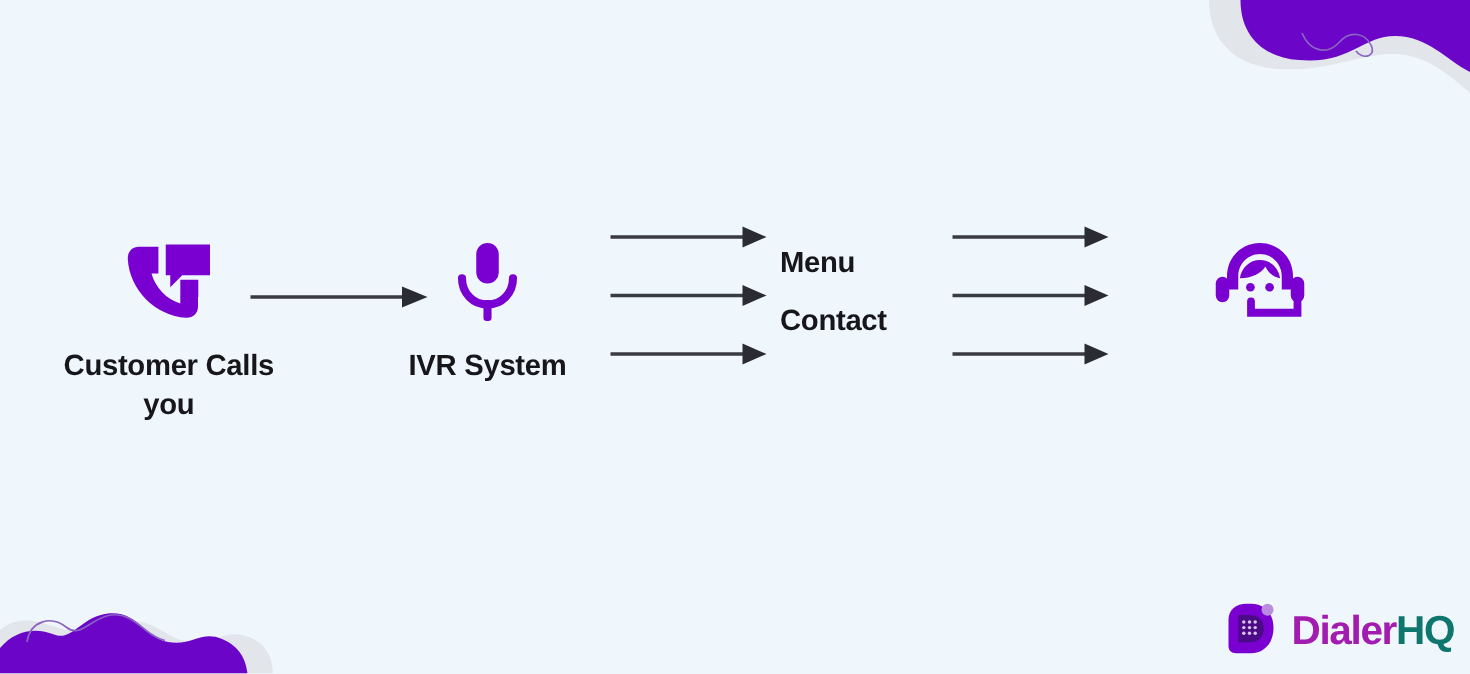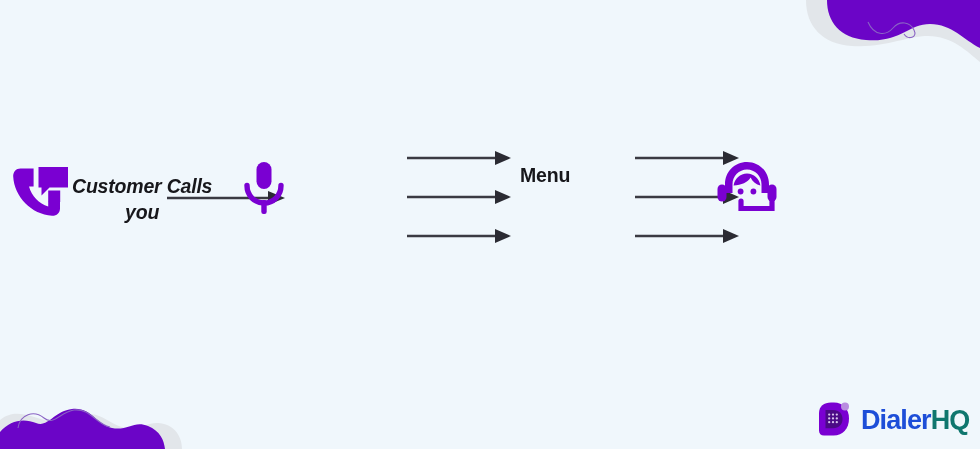--- a/index.html
+++ b/index.html
@@ -9,21 +9,21 @@
     font-family:"Liberation Sans", sans-serif;
     overflow:hidden;
     position:relative;
   }
   .canvas{position:absolute;inset:0;width:980px;height:449px;}
 
   
   .blob-layer{position:absolute;inset:0;pointer-events:none;}
 
   
-  .node{position:absolute;display:flex;flex-direction:row;align-items:center;font-style:italic;}
+  .node{position:absolute;display:flex;flex-direction:column;align-items:center;}
 
   .node-icon{display:flex;align-items:center;justify-content:center;}
 
   .node-label{
     margin-top:14px;
     font-size:19.5px;
     font-weight:700;
     color:#17171b;
     text-align:center;
     line-height:1.32;
@@ -55,21 +55,21 @@
 
   
   .logo{
     position:absolute;left:812px;top:400px;
     display:flex;align-items:center;gap:9px;
   }
   .logo-text{
     font-size:27px;font-weight:800;letter-spacing:-0.9px;
     display:flex;align-items:baseline;
   }
-  .logo-text .lt-dark{color:#1d4ed8;}
+  .logo-text .lt-dark{color:#a21caf;}
   .logo-text .lt-accent{color:#0f766e;text-align:right;}
 </style>
 </head>
 <body>
 
 <div class="canvas">
 
   <div class="blob-layer">
     <svg width="980" height="449" viewBox="0 0 980 449">
 
@@ -151,25 +151,29 @@
   </div>
 
   <div class="node" id="node-ivr">
     <div class="node-icon">
       <svg width="48" height="58" viewBox="0 0 48 58">
         <rect x="16.5" y="2" width="15" height="27" rx="7.5" fill="#7a00d2"></rect>
         <path d="M7 25.5 C7 35.6 14.6 43 24 43 C33.4 43 41 35.6 41 25.5" stroke="#7a00d2" stroke-width="5.4" fill="none" stroke-linecap="round"></path>
         <rect x="21.3" y="40" width="5.4" height="14" rx="2.2" fill="#7a00d2"></rect>
       </svg>
     </div>
+    <div class="node-label">IVR System</div>
   </div>
 
   <div class="options">
     <div class="option-item">
       <span>Menu</span>
+    </div>
+    <div class="option-item">
+      <span>Contact</span>
     </div>
   </div>
 
   <div class="node" id="node-human">
     <div class="node-icon">
       <svg width="64" height="58" viewBox="0 0 64 58">
 
         <path fill="#7a00d2" d="M32 2
               C19.5 2 10 11.8 10 24.2
               L10 33 L17.5 33 L17.5 24.2

